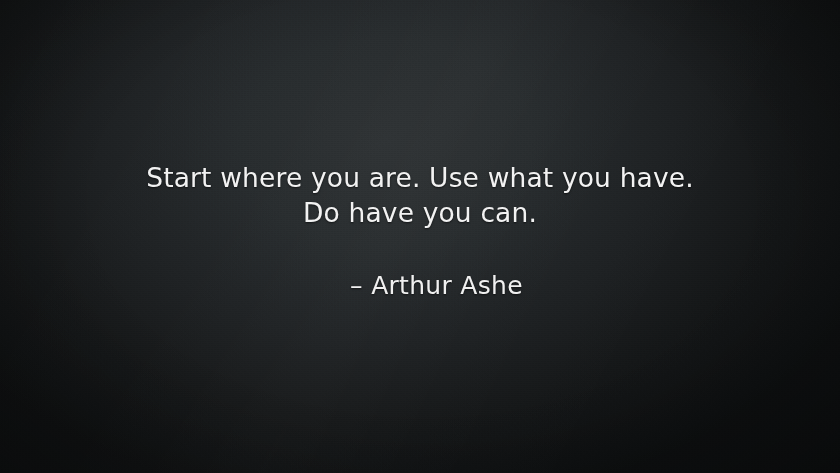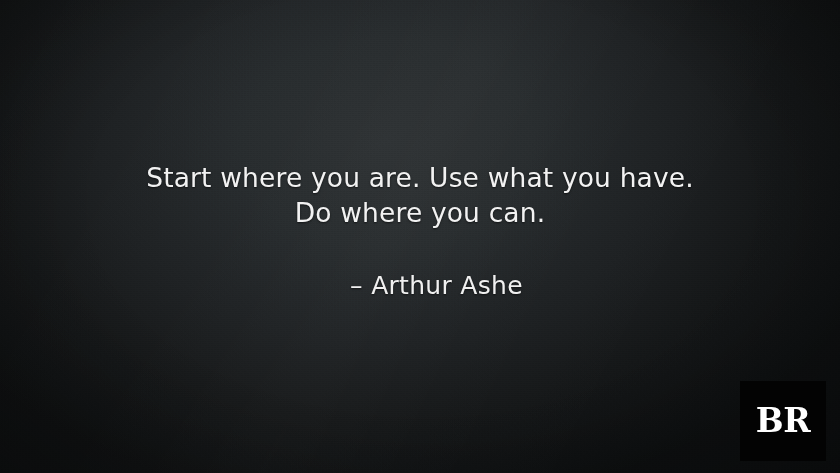--- a/index.html
+++ b/index.html
@@ -137,22 +137,19 @@
 
 <div id="canvas">
 
   <div class="bg-base"></div>
   <div class="bg-sheen"></div>
   <div class="bg-vignette"></div>
   <div class="bg-noise"></div>
 
   <div class="quote-block">
     <span class="quote-line">Start where you are. Use what you have.</span>
-    <span class="quote-line">Do where you can.</span>
+    <span class="quote-line">Do have you can.</span>
   </div>
 
   <div class="attribution">– Arthur Ashe</div>
 
-  <div class="logo-badge">
-    <span class="logo-text">BR</span>
-  </div>
 
 </div>
 
 </body></html>

